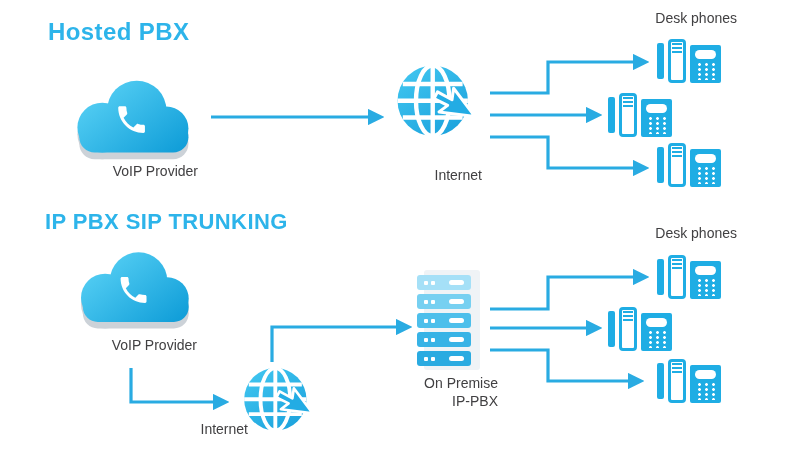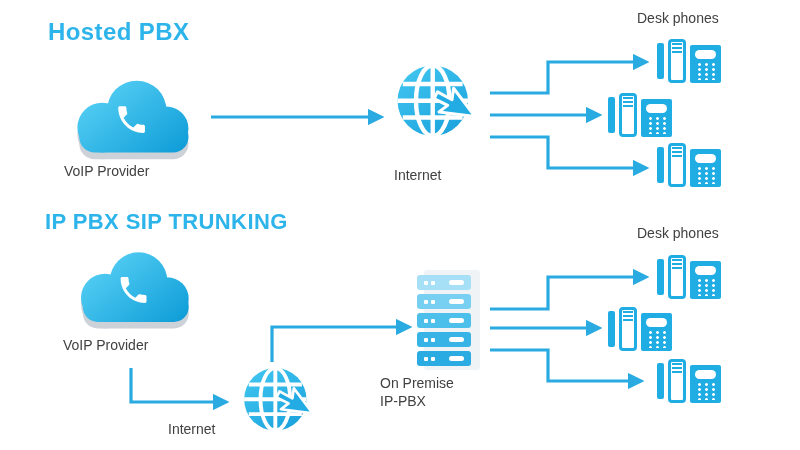--- a/index.html
+++ b/index.html
@@ -10,21 +10,21 @@
     --icon:#1fade4;
     --label:#414042;
   }
   .abs{position:absolute;}
   .section-title{
     position:absolute;font-weight:bold;color:#2db4ea;letter-spacing:.4px;white-space:nowrap;
   }
   #hosted-title{left:48px;top:18px;font-size:24px;}
   #sip-title{left:45px;top:209px;font-size:22px;}
   .label{
-    position:absolute;color:var(--label);font-size:14px;text-align:left;white-space:nowrap;
+    position:absolute;color:var(--label);font-size:14px;text-align:right;white-space:nowrap;
   }
   
   .phone{position:absolute;width:64px;height:47px;}
   .phone .pbar{position:absolute;left:0;top:6px;width:7px;height:36px;background:var(--icon);border-radius:2px;}
   .phone .handset{position:absolute;left:11px;top:2px;width:18px;height:44px;background:#fff;border:3px solid var(--icon);border-radius:4px;box-sizing:border-box;}
   .phone .grille{position:absolute;left:15px;top:6px;width:10px;height:11px;
     background:repeating-linear-gradient(to bottom,var(--icon) 0 2px,transparent 2px 4px);}
   .phone .pbody{position:absolute;left:33px;top:8px;width:31px;height:38px;background:var(--icon);border-radius:2px;}
   .phone .screen{position:absolute;left:38px;top:13px;width:21px;height:9px;background:#fff;border-radius:4.5px;}
   .phone .keypad{position:absolute;left:39px;top:25px;width:20px;height:18px;
@@ -204,21 +204,21 @@
       </div>
     <div class="unit">
         <div class="udots"></div>
         <div class="udash"></div>
       </div>
     <div class="unit">
         <div class="udots"></div>
         <div class="udash"></div>
       </div>
   </div>
-  <div class="label" style="left:380px;top:374px;width:104px;line-height:18px;">
+  <div class="label" style="left:394px;top:374px;width:104px;line-height:18px;">
     <div>On Premise</div>
     <div>IP-PBX</div>
   </div>
 
   <div class="label" style="left:637px;top:225px;width:100px;">Desk phones</div>
 
   <div class="phone" style="left:657px;top:253px;">
     <div class="pbar"></div>
     <div class="handset"></div>
     <div class="grille"></div>

